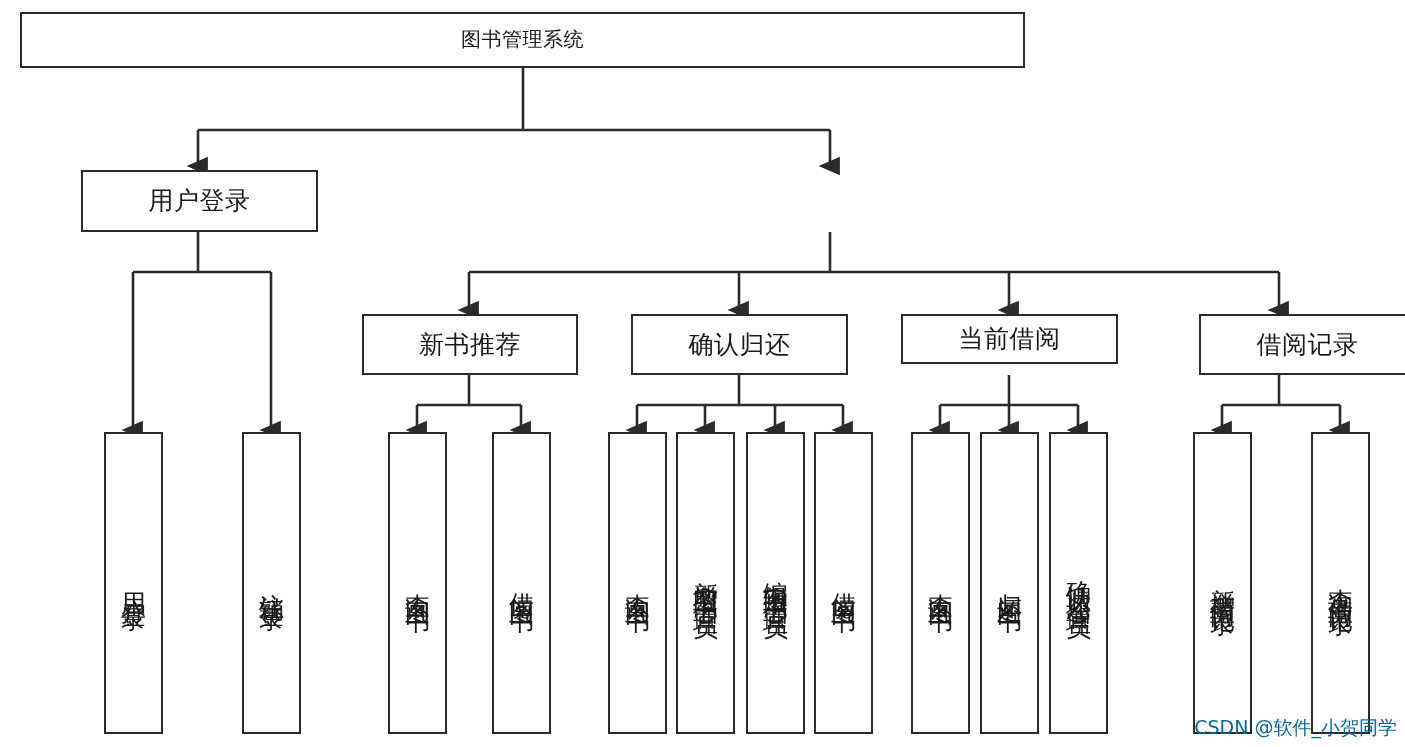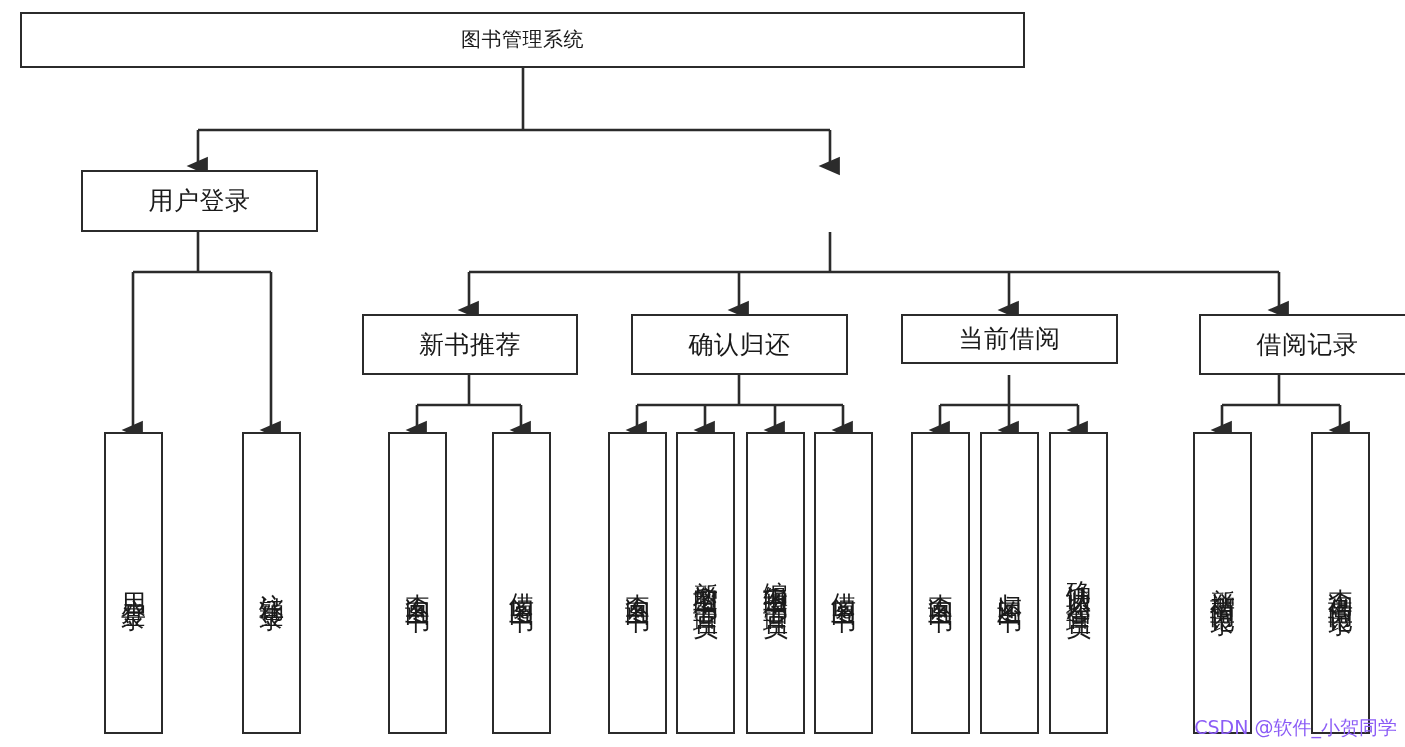--- a/index.html
+++ b/index.html
@@ -56,21 +56,21 @@
     text-orientation: upright;
     font-size: 25px;
     letter-spacing: 5px;
     line-height: 1;
   }
   #watermark {
     position: absolute;
     right: 8px;
     bottom: 6px;
     font-size: 19px;
-    color: #8b5cf6;
+    color: #0369a1;
     z-index: 3;
     white-space: nowrap;
     font-family: "DejaVu Sans", "Liberation Sans", sans-serif;
   }
 </style>
 </head>
 <body>
 
 <div id="stage">
 

